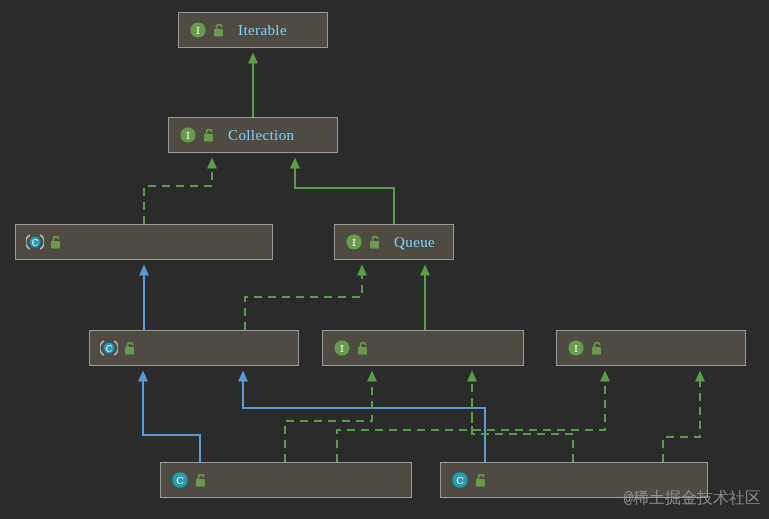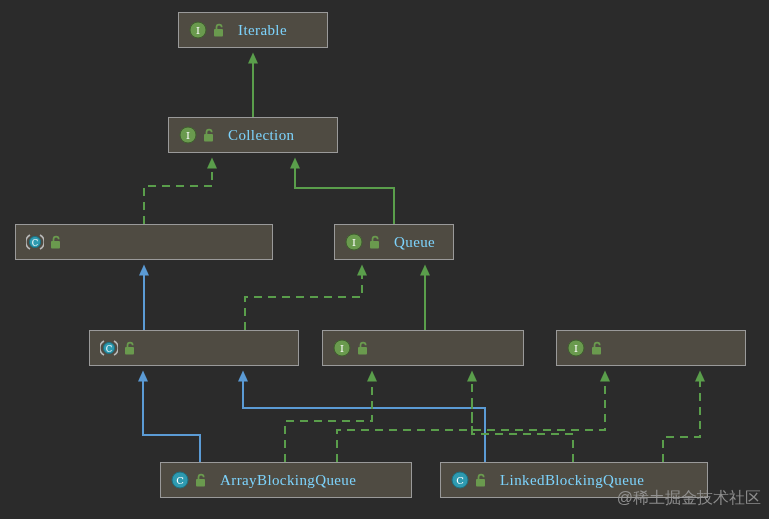--- a/index.html
+++ b/index.html
@@ -54,21 +54,21 @@
     margin-left: 5px;
   }
   .lock-icon svg { display: block; }
   .watermark {
     position: absolute;
     right: 8px;
     bottom: 10px;
     color: #9d9d9d;
     opacity: 0.85;
     font-size: 16px;
-    font-family: Liberation Sans, sans-serif;
+    font-family: Liberation Mono, monospace;
     z-index: 9;
     white-space: nowrap;
   }
 </style>
 </head>
 <body>
 
 <div id="diagram-root">
 
   <svg id="edge-layer" viewBox="0 0 769 519" width="769" height="519" xmlns="http://www.w3.org/2000/svg">
@@ -249,34 +249,32 @@
         <circle cx="9" cy="9" r="8" fill="#2e9ab0" stroke="#1d6f80" stroke-width="1"></circle>
         <text x="9" y="13" text-anchor="middle" font-size="10" fill="#ffffff" font-family="DejaVu Serif, serif">C</text>
       </svg>
     </span>
     <span class="lock-icon">
       <svg viewBox="0 0 14 15" width="14" height="15">
         <path d="M4.5 6 V4.2 a2.6 2.6 0 0 1 5.2 0" fill="none" stroke="#6a9a4e" stroke-width="1.7"></path>
         <rect x="2" y="6" width="9" height="7.5" rx="1" fill="#6a9a4e"></rect>
       </svg>
     </span>
-    <span class="node-label">ArrayBlockingQueue</span>
   </div>
 
   <div class="node" style="left:440px; top:462px; width:268px;">
     <span class="kind-icon">
       <svg viewBox="0 0 18 18" width="18" height="18">
         <circle cx="9" cy="9" r="8" fill="#2e9ab0" stroke="#1d6f80" stroke-width="1"></circle>
         <text x="9" y="13" text-anchor="middle" font-size="10" fill="#ffffff" font-family="DejaVu Serif, serif">C</text>
       </svg>
     </span>
     <span class="lock-icon">
       <svg viewBox="0 0 14 15" width="14" height="15">
         <path d="M4.5 6 V4.2 a2.6 2.6 0 0 1 5.2 0" fill="none" stroke="#6a9a4e" stroke-width="1.7"></path>
         <rect x="2" y="6" width="9" height="7.5" rx="1" fill="#6a9a4e"></rect>
       </svg>
     </span>
-    <span class="node-label">LinkedBlockingQueue</span>
   </div>
 
   <div class="watermark">@稀土掘金技术社区</div>
 
 </div>
 
 </body></html>

